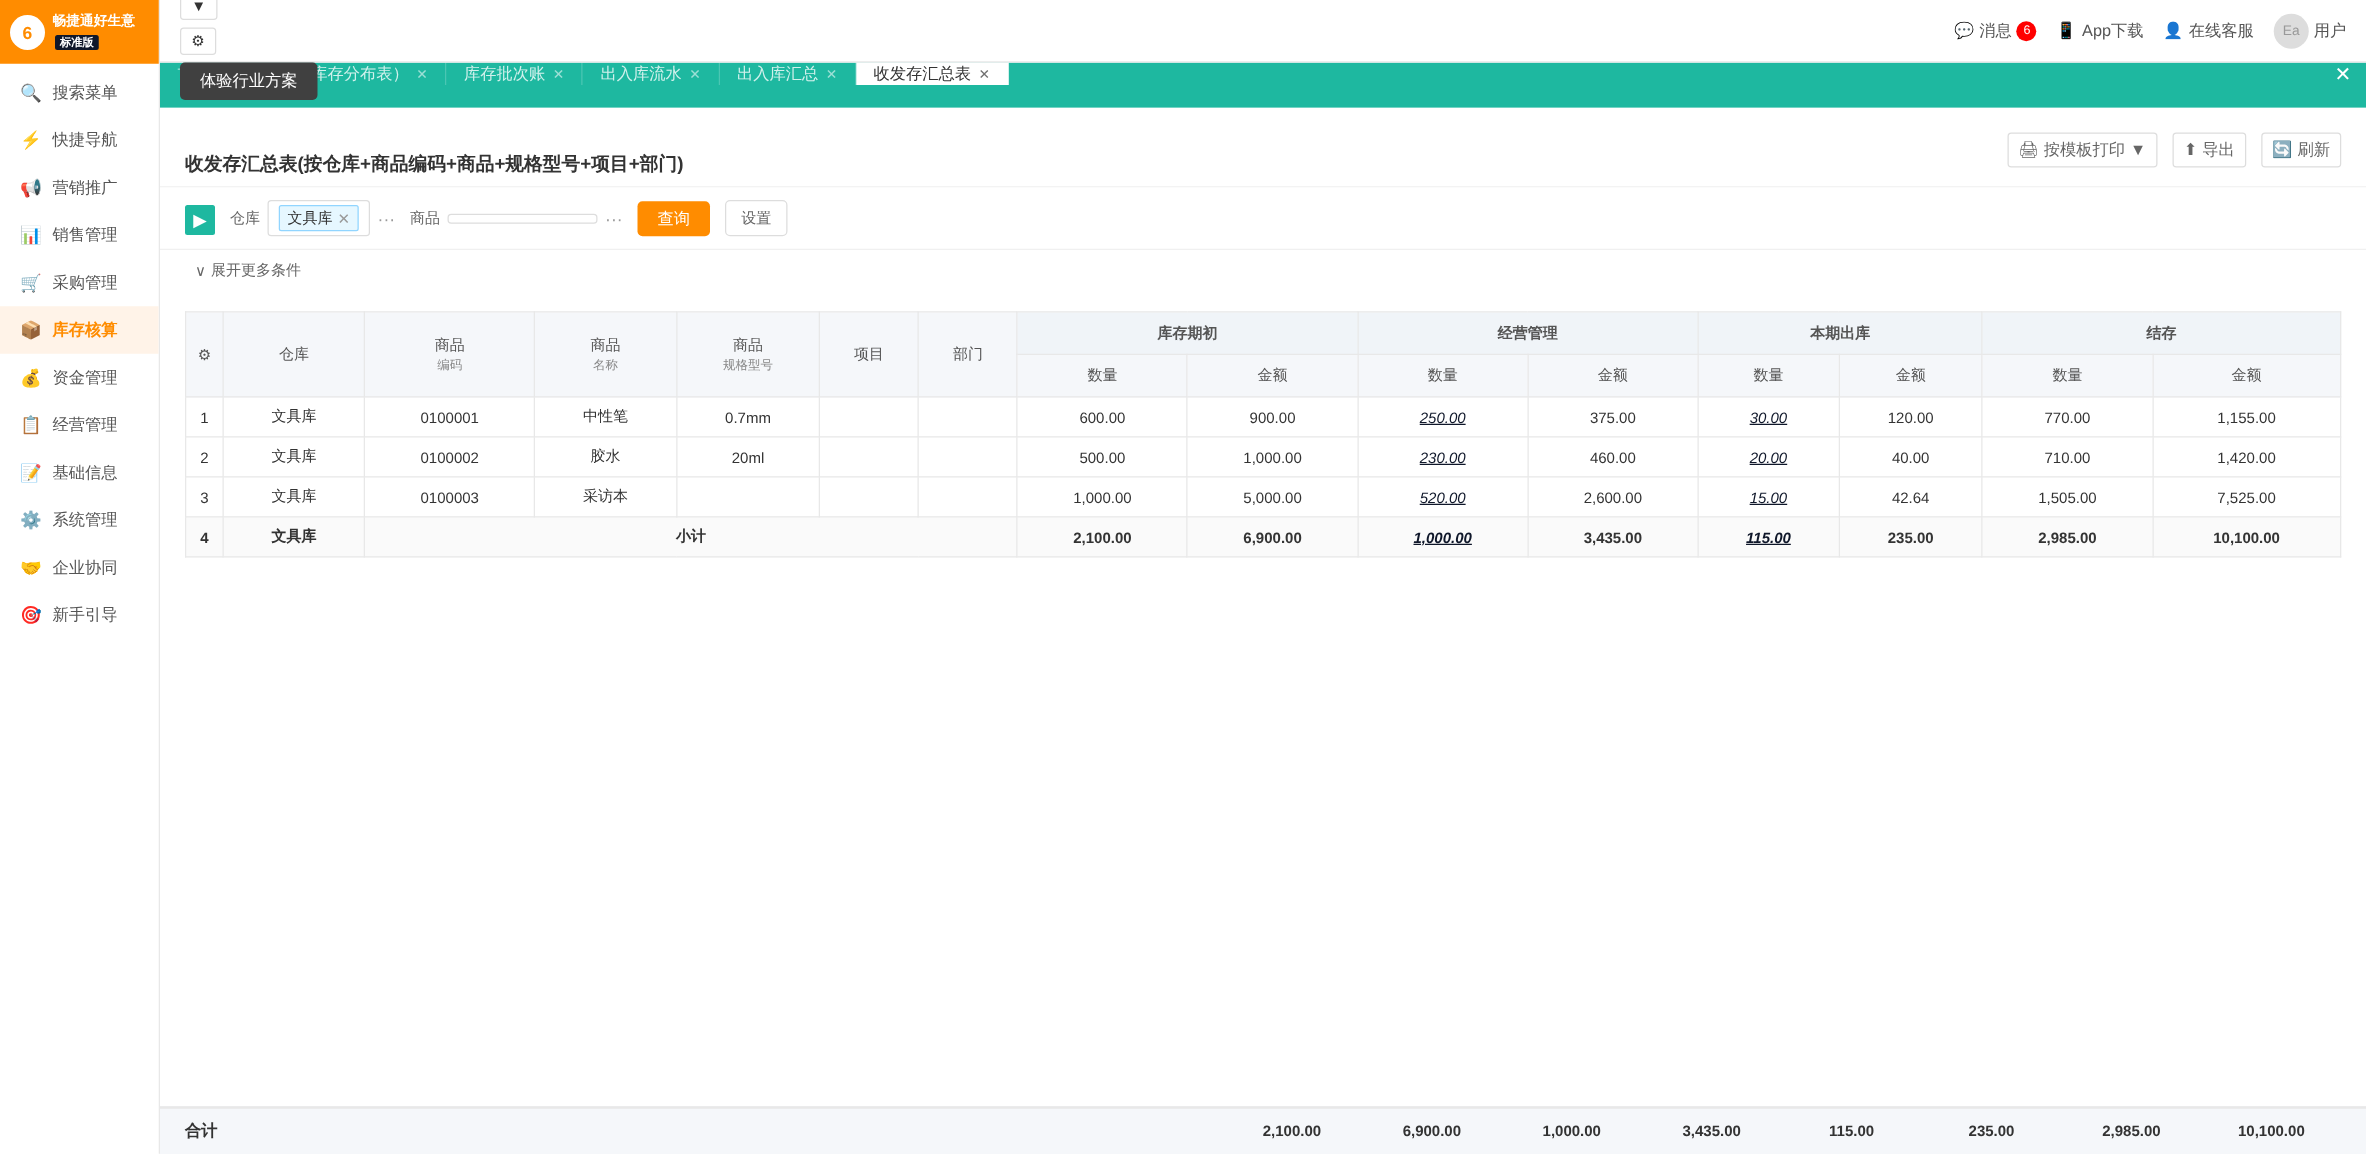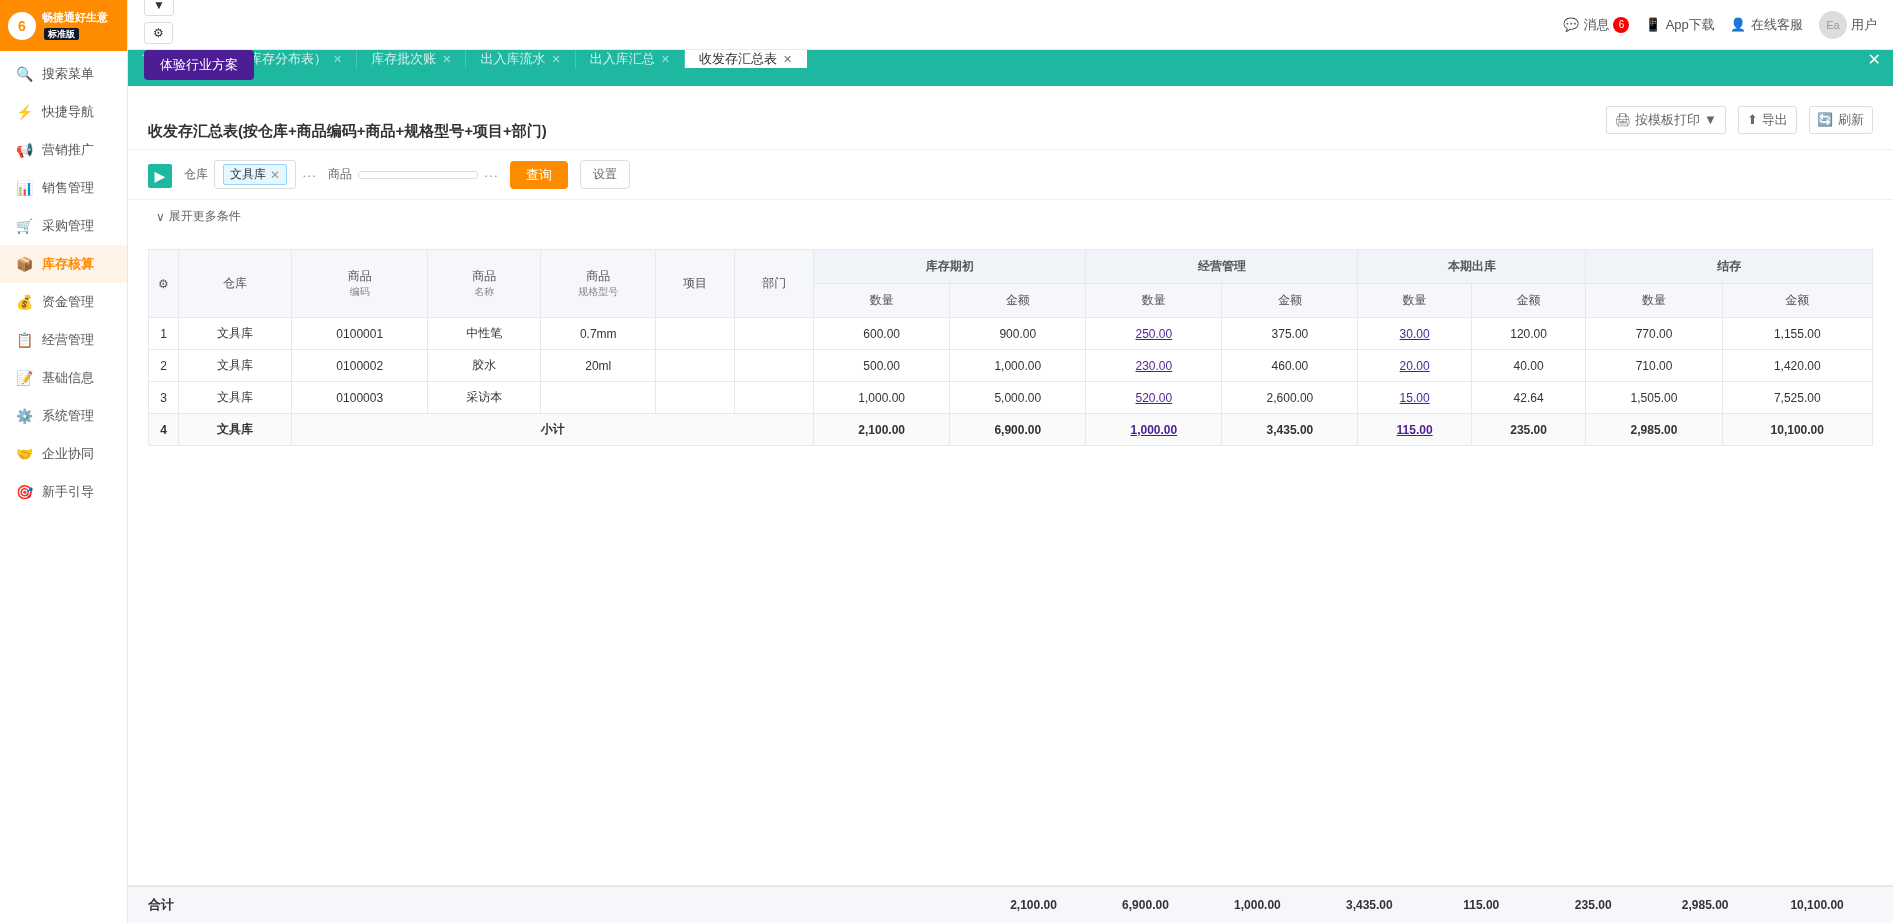--- a/index.html
+++ b/index.html
@@ -39,21 +39,21 @@
       background: #fff; border-bottom: 1px solid #e8e8e8; z-index: 99;
       display: flex; align-items: center; justify-content: space-between; padding: 0 16px;
     }
     .topbar-left { display: flex; align-items: flex-start; gap: 6px; flex-direction: column; }
     .system-title { font-size: 14px; color: #333; }
     .topbar-select {
       border: 1px solid #ddd; border-radius: 3px; padding: 3px 8px; font-size: 12px;
       background: #fff; cursor: pointer; color: #333;
     }
     .topbar-btn {
-      background: #4c1d95; color: #fff; border: none; border-radius: 4px;
+      background: #404040; color: #fff; border: none; border-radius: 4px;
       padding: 6px 16px; cursor: pointer; font-size: 13px;
     }
     .topbar-right { display: flex; align-items: center; gap: 16px; color: #555; font-size: 13px; }
     .topbar-right-item { display: flex; align-items: center; gap: 4px; cursor: pointer; }
     .badge {
       background: #f00; color: #fff; border-radius: 50%; width: 16px; height: 16px;
       font-size: 10px; display: flex; align-items: center; justify-content: center;
     }
     .user-avatar {
       width: 28px; height: 28px; border-radius: 50%; background: #ddd;
@@ -144,21 +144,21 @@
     }
     th {
       background: #f5f7fa; border: 1px solid #e8e8e8; padding: 8px 6px;
       text-align: center; color: #555; font-weight: normal; white-space: nowrap;
     }
     th.group-header { background: #f0f4f8; font-weight: bold; }
     td {
       border: 1px solid #e8e8e8; padding: 7px 8px; text-align: center; color: #333;
     }
     tr.subtotal { background: #fafafa; font-weight: bold; }
-    .num-link { color: #4c1d95; text-decoration: underline; cursor: pointer; }
+    .num-link { color: #0f172a; text-decoration: underline; cursor: pointer; font-style: italic; }
 
     
     .table-footer {
       position: fixed; bottom: 0; left: 128px; right: 0; height: 38px;
       background: #f5f7fa; border-top: 2px solid #e8e8e8;
       display: flex; align-items: center; padding: 12px 20px;
     }
     .footer-label { font-size: 13px; color: #333; font-weight: bold; margin-right: 20px; }
     .footer-cells { display: flex; flex: 1; }
     .footer-cell { text-align: center; font-size: 12px; color: #333; font-weight: bold; }

